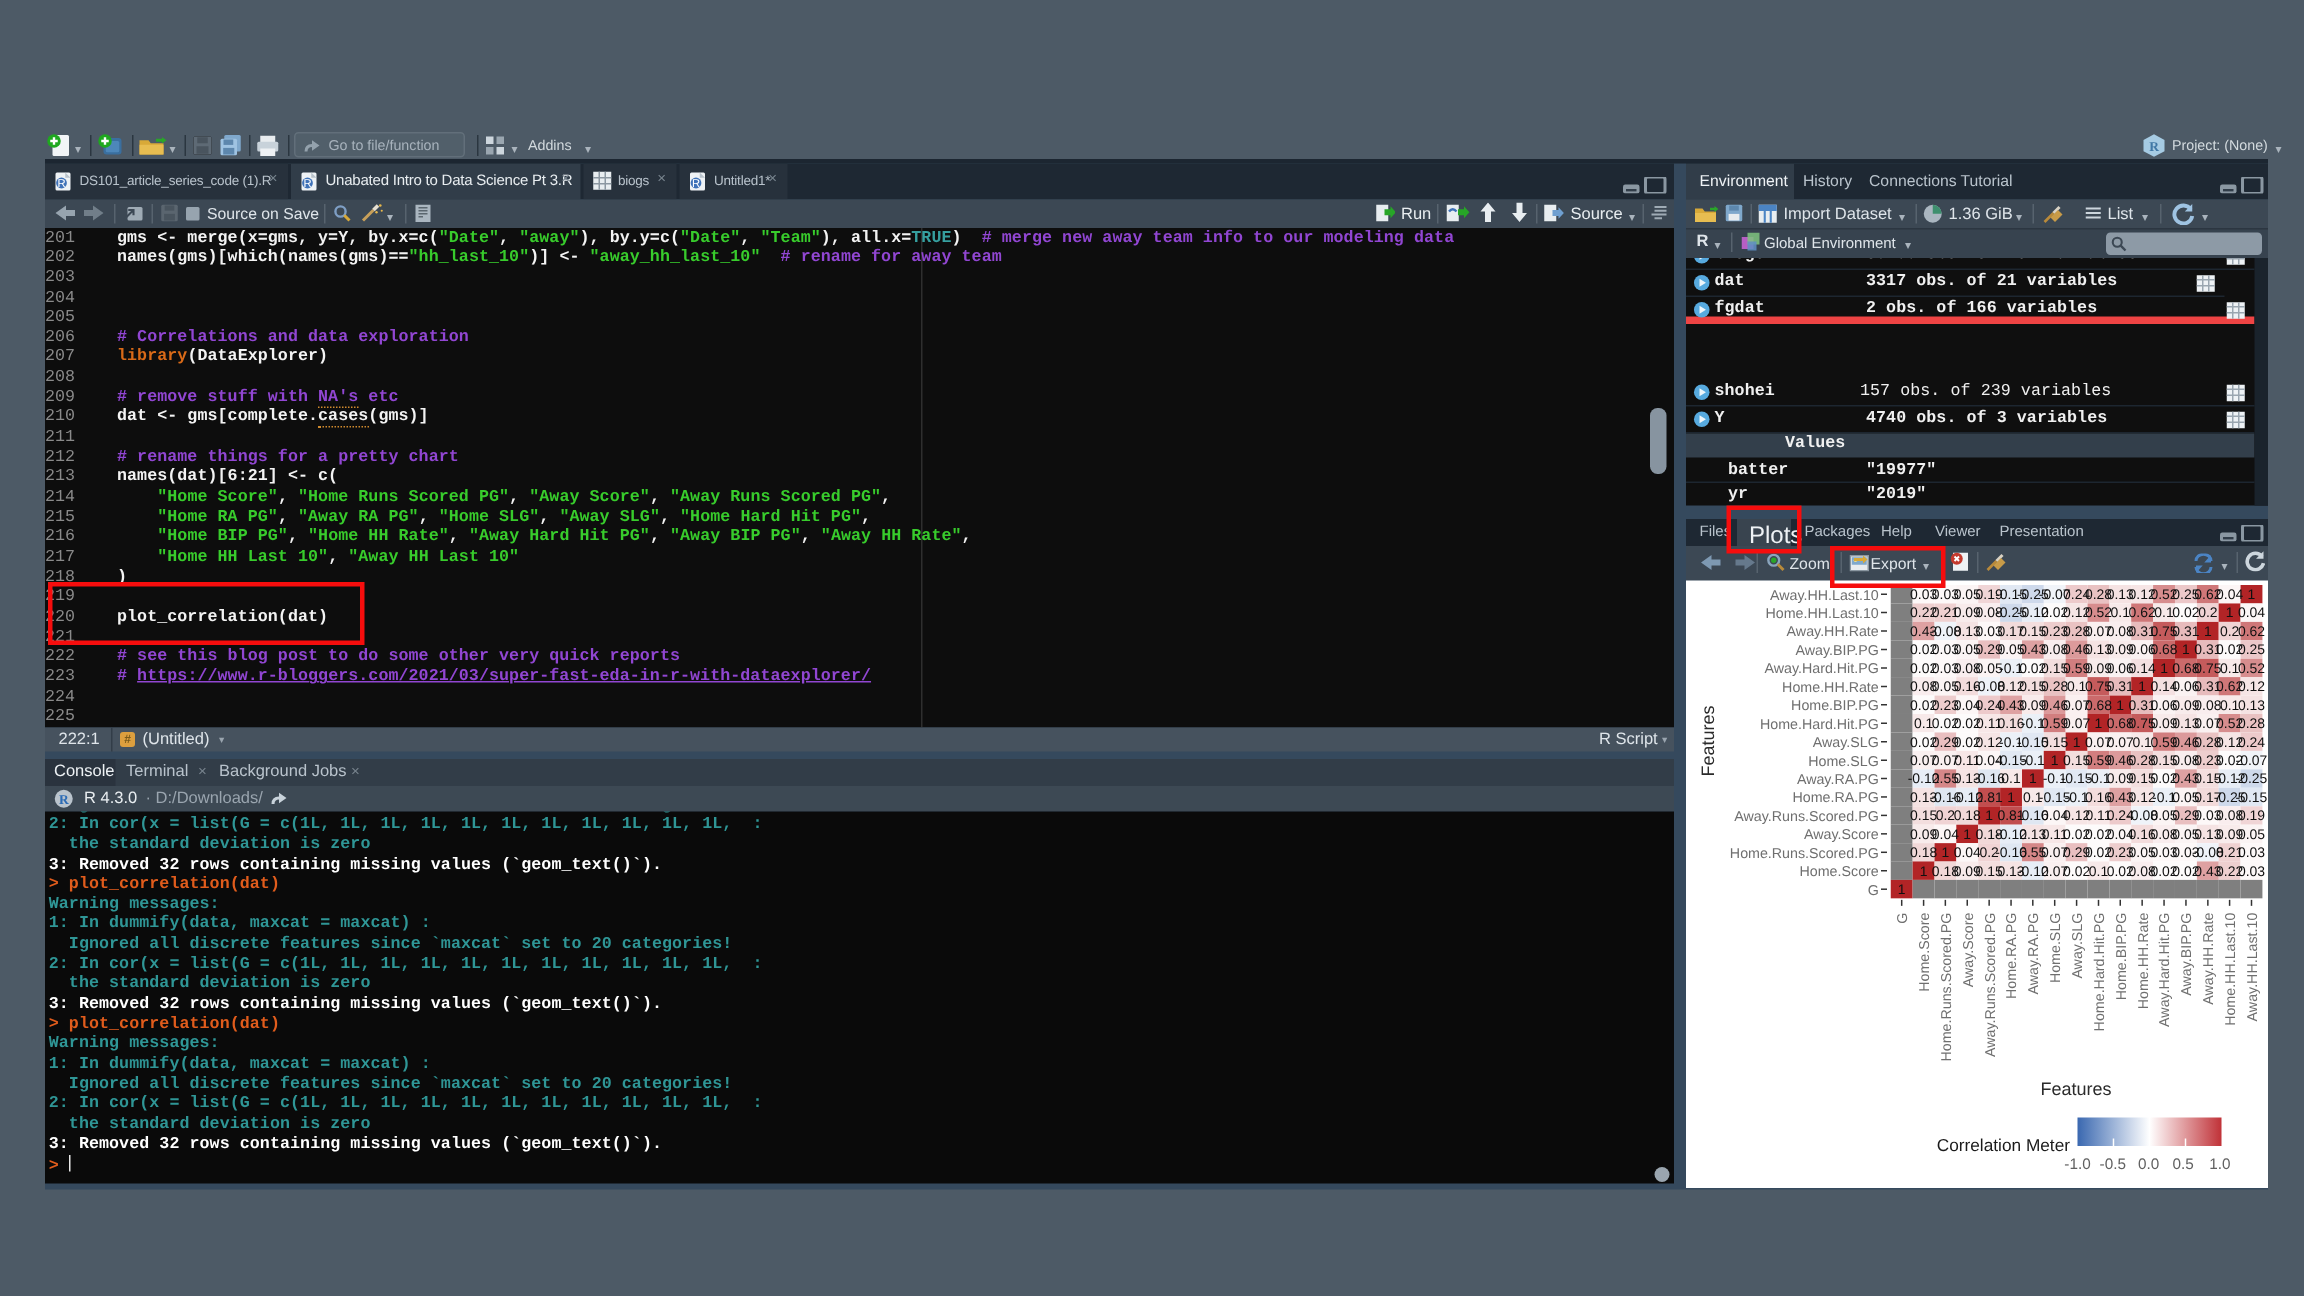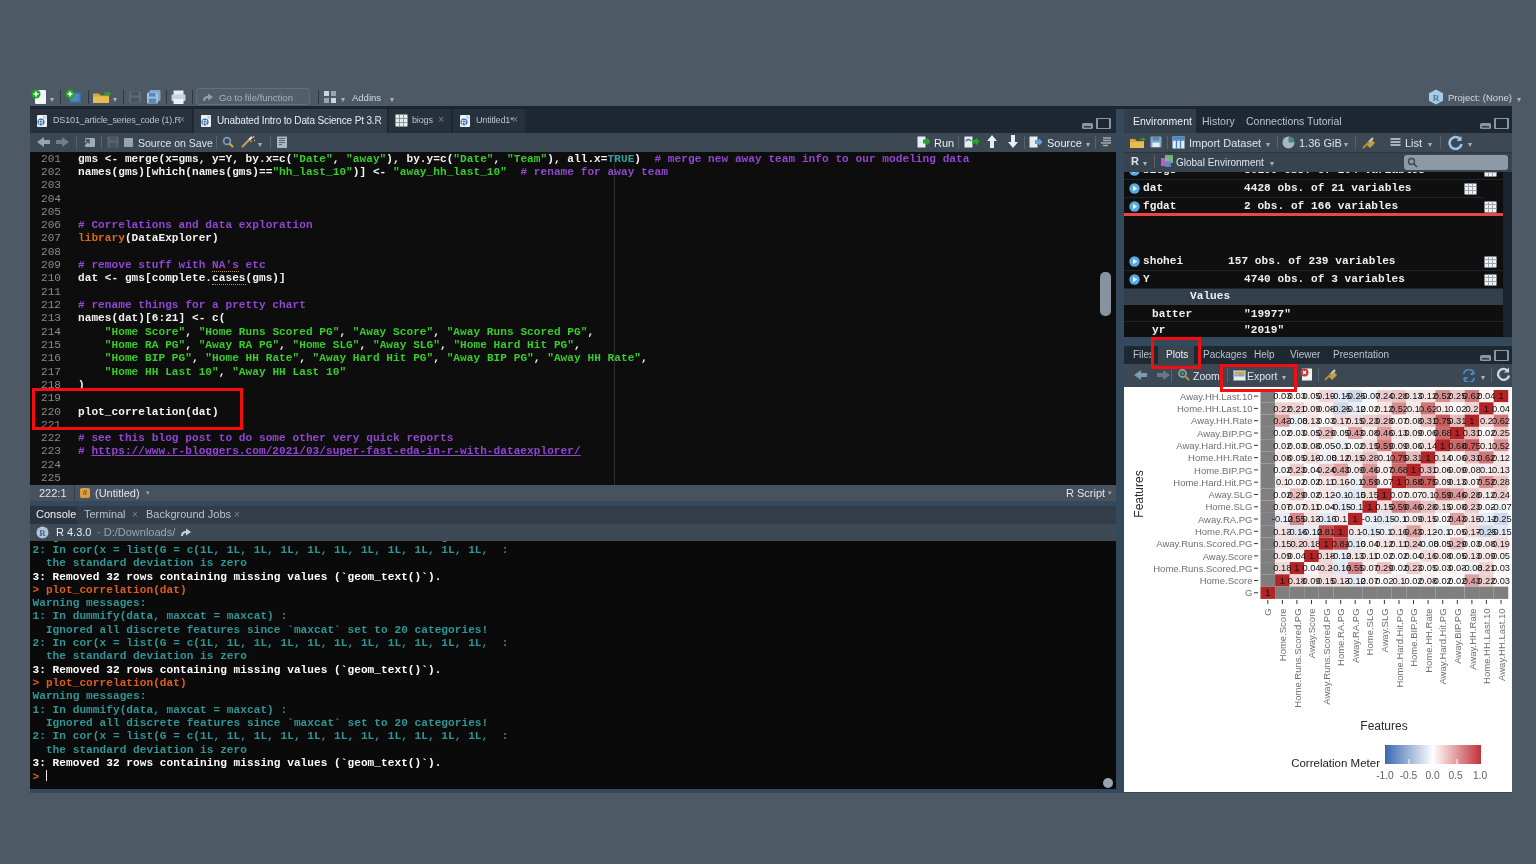--- a/index.html
+++ b/index.html
@@ -181,21 +181,21 @@
   </svg>
 <div class="abs" style="left:1047px;top:137px;font-size:11px;color:#e8edf0">Source</div>
 <div class="abs" style="left:1086px;top:140px;width:7px;height:5px;color:#aab4bd;font-size:8px">▾</div>
 <div class="sep" style="left:1095px;top:136px;height:13px;background:#57636e"></div>
 <svg class="icon" style="left:1100px;top:137px" width="12" height="10">
     <path d="M3 1 H11 M3 3.5 H11 M1 6 H11 M3 8.5 H8" stroke="#9fabb5" stroke-width="1.3"></path>
   </svg>
 <div class="abs" style="left:30px;top:152px;width:1086px;height:333px;background:#0d0d0d;overflow:hidden"></div>
 <div class="abs" style="left:614px;top:152px;width:1px;height:333px;background:#2e2e2e"></div>
 <div class="abs" style="left:1100px;top:272px;width:11px;height:44px;background:#8794a0;border-radius:5px"></div>
-<div class="abs mono" style="left:30px;top:152.6px;width:42px;text-align:center;color:#8a8a8a">201<br>202<br>203<br>204<br>205<br>206<br>207<br>208<br>209<br>210<br>211<br>212<br>213<br>214<br>215<br>216<br>217<br>218<br>219<br>220<br>221<br>222<br>223<br>224<br>225<br></div>
+<div class="abs mono" style="left:30px;top:152.6px;width:42px;text-align:left;color:#8a8a8a">201<br>202<br>203<br>204<br>205<br>206<br>207<br>208<br>209<br>210<br>211<br>212<br>213<br>214<br>215<br>216<br>217<br>218<br>219<br>220<br>221<br>222<br>223<br>224<br>225<br></div>
 <div class="abs mono" style="left:78px;top:152.6px;font-weight:bold"><span class="w">gms &lt;- merge(x=gms, y=Y, by.x=c(</span><span class="s">"Date"</span><span class="w">, </span><span class="s">"away"</span><span class="w">), by.y=c(</span><span class="s">"Date"</span><span class="w">, </span><span class="s">"Team"</span><span class="w">), all.x=</span><span class="tl">TRUE</span><span class="w">)  </span><span class="cm"># merge new away team info to our modeling data</span><br><span class="w">names(gms)[which(names(gms)==</span><span class="s">"hh_last_10"</span><span class="w">)] &lt;- </span><span class="s">"away_hh_last_10"</span><span class="w">  </span><span class="cm"># rename for away team</span><br><br><br><br><span class="cm"># Correlations and data exploration</span><br><span class="kw">library</span><span class="w">(DataExplorer)</span><br><br><span class="cm"># remove stuff with <span style="border-bottom:1px dotted #cf8a2e">NA's</span> etc</span><br><span class="w">dat &lt;- gms[complete.<span style="border-bottom:1px dotted #cf8a2e">cases</span>(gms)]</span><br><br><span class="cm"># rename things for a pretty chart</span><br><span class="w">names(dat)[6:21] &lt;- c(</span><br><span class="w">    </span><span class="s">"Home Score"</span><span class="w">, </span><span class="s">"Home Runs Scored PG"</span><span class="w">, </span><span class="s">"Away Score"</span><span class="w">, </span><span class="s">"Away Runs Scored PG"</span><span class="w">,</span><br><span class="w">    </span><span class="s">"Home RA PG"</span><span class="w">, </span><span class="s">"Away RA PG"</span><span class="w">, </span><span class="s">"Home SLG"</span><span class="w">, </span><span class="s">"Away SLG"</span><span class="w">, </span><span class="s">"Home Hard Hit PG"</span><span class="w">,</span><br><span class="w">    </span><span class="s">"Home BIP PG"</span><span class="w">, </span><span class="s">"Home HH Rate"</span><span class="w">, </span><span class="s">"Away Hard Hit PG"</span><span class="w">, </span><span class="s">"Away BIP PG"</span><span class="w">, </span><span class="s">"Away HH Rate"</span><span class="w">,</span><br><span class="w">    </span><span class="s">"Home HH Last 10"</span><span class="w">, </span><span class="s">"Away HH Last 10"</span><br><span class="w">)</span><br><br><span class="w">plot_correlation(dat)</span><br><br><span class="cm"># see this blog post to do some other very quick reports</span><br><span class="cm"># <span style="text-decoration:underline">https://www.r-bloggers.com/2021/03/super-fast-eda-in-r-with-dataexplorer/</span></span><br><br></div>
 <div class="redbox" style="left:32px;top:388px;width:211px;height:42px"></div>
 <div class="abs" style="left:30px;top:485px;width:1086px;height:16px;background:#46525e"></div>
 <div class="abs" style="left:39px;top:486.5px;font-size:11px;color:#dfe5ea">222:1</div>
 <div class="abs" style="left:74px;top:485px;width:1px;height:16px;background:#323d48"></div>
 <div class="abs" style="left:80px;top:488px;width:10px;height:10px;background:#dd9f3e;border-radius:2px;font-size:8px;color:#7a5a1a;text-align:center;line-height:10px;font-weight:bold">#</div>
 <div class="abs" style="left:95px;top:486.5px;font-size:11px;color:#dfe5ea">(Untitled)</div>
 <div class="abs" style="left:146px;top:489px;width:7px;height:8px;color:#9aa5af;font-size:7px">▾</div>
 <div class="abs" style="left:1066px;top:486.5px;font-size:11px;color:#dfe5ea">R Script</div>
 <div class="abs" style="left:1108px;top:489px;font-size:7px;color:#9aa5af">▾</div>
@@ -303,45 +303,45 @@
         <rect x="0.5" y="0.5" width="12" height="11" fill="#eef2f5"></rect>
         <path d="M0.5 3.5 H12.5 M0.5 7.5 H12.5 M4.5 0.5 V11.5 M8.5 0.5 V11.5" stroke="#9aa6b0" stroke-width="1"></path>
       </svg>
     </div>
     <div class="abs" style="left:1124px;top:179.7px;width:359px;height:18.2px;border-bottom:1px solid #1d2630">
 <svg style="position:absolute;left:5px;top:3.5px" width="11" height="11">
         <circle cx="5.5" cy="5.5" r="5.2" fill="#57aadf"></circle>
         <path d="M4 2.8 L8.3 5.5 L4 8.2 Z" fill="#eef6fb"></path>
       </svg>
 <span class="mono" style="position:absolute;left:19px;top:2.5px;color:#f0f0f0;font-weight:bold">dat</span>
-<span class="mono" style="position:absolute;left:120px;top:2.5px;color:#f0f0f0;font-weight:bold">4428 obs. of 21 variables</span>
+<span class="mono" style="position:absolute;left:120px;top:2.5px;color:#f0f0f0;font-weight:bold">3317 obs. of 21 variables</span>
 <svg style="position:absolute;right:6px;top:3px" width="13" height="12">
         <rect x="0.5" y="0.5" width="12" height="11" fill="#eef2f5"></rect>
         <path d="M0.5 3.5 H12.5 M0.5 7.5 H12.5 M4.5 0.5 V11.5 M8.5 0.5 V11.5" stroke="#9aa6b0" stroke-width="1"></path>
       </svg>
     </div>
-    <div class="abs" style="left:1124px;top:197.9px;width:379px;height:18.2px;border-bottom:3px solid #ef4444">
+    <div class="abs" style="left:1124px;top:197.9px;width:379px;height:18.2px;border-bottom:5px solid #ef4444">
 <svg style="position:absolute;left:5px;top:3.5px" width="11" height="11">
         <circle cx="5.5" cy="5.5" r="5.2" fill="#57aadf"></circle>
         <path d="M4 2.8 L8.3 5.5 L4 8.2 Z" fill="#eef6fb"></path>
       </svg>
 <span class="mono" style="position:absolute;left:19px;top:2.5px;color:#f0f0f0;font-weight:bold">fgdat</span>
 <span class="mono" style="position:absolute;left:120px;top:2.5px;color:#f0f0f0;font-weight:bold">2 obs. of 166 variables</span>
 <svg style="position:absolute;right:6px;top:3px" width="13" height="12">
         <rect x="0.5" y="0.5" width="12" height="11" fill="#eef2f5"></rect>
         <path d="M0.5 3.5 H12.5 M0.5 7.5 H12.5 M4.5 0.5 V11.5 M8.5 0.5 V11.5" stroke="#9aa6b0" stroke-width="1"></path>
       </svg>
     </div>
     <div class="abs" style="left:1124px;top:252.5px;width:379px;height:18.2px;border-bottom:1px solid #1d2630">
 <svg style="position:absolute;left:5px;top:3.5px" width="11" height="11">
         <circle cx="5.5" cy="5.5" r="5.2" fill="#57aadf"></circle>
         <path d="M4 2.8 L8.3 5.5 L4 8.2 Z" fill="#eef6fb"></path>
       </svg>
 <span class="mono" style="position:absolute;left:19px;top:2.5px;color:#f0f0f0;font-weight:bold">shohei</span>
-<span class="mono" style="position:absolute;left:104px;top:2.5px;color:#f0f0f0;font-weight:bold">157 obs. of 239 variables</span>
+<span class="mono" style="position:absolute;left:116px;top:2.5px;color:#f0f0f0;font-weight:normal">157 obs. of 239 variables</span>
 <svg style="position:absolute;right:6px;top:3px" width="13" height="12">
         <rect x="0.5" y="0.5" width="12" height="11" fill="#eef2f5"></rect>
         <path d="M0.5 3.5 H12.5 M0.5 7.5 H12.5 M4.5 0.5 V11.5 M8.5 0.5 V11.5" stroke="#9aa6b0" stroke-width="1"></path>
       </svg>
     </div>
     <div class="abs" style="left:1124px;top:270.7px;width:379px;height:18.2px;border-bottom:1px solid #1d2630">
 <svg style="position:absolute;left:5px;top:3.5px" width="11" height="11">
         <circle cx="5.5" cy="5.5" r="5.2" fill="#57aadf"></circle>
         <path d="M4 2.8 L8.3 5.5 L4 8.2 Z" fill="#eef6fb"></path>
       </svg>
@@ -357,21 +357,21 @@
 <div class="abs mono" style="left:1190px;top:290.4px;color:#f0f0f0;font-weight:bold">Values</div>
 <div class="abs mono" style="left:1152px;top:307.9px;color:#f0f0f0;font-weight:bold">batter</div>
 <div class="abs mono" style="left:1244px;top:307.9px;color:#f0f0f0;font-weight:bold">"19977"</div>
 <div class="abs" style="left:1124px;top:321.4px;width:379px;height:1px;background:#1d2630"></div>
 <div class="abs mono" style="left:1152px;top:323.9px;color:#f0f0f0;font-weight:bold">yr</div>
 <div class="abs mono" style="left:1244px;top:323.9px;color:#f0f0f0;font-weight:bold">"2019"</div>
 <div class="abs" style="left:1503px;top:172px;width:9px;height:165px;background:#1a232c"></div>
 <div class="abs" style="left:1124px;top:346px;width:388px;height:18px;background:#1e2833"></div>
 <div class="abs" style="left:1158px;top:346px;width:36px;height:18px;background:#39444f"></div>
 <div class="abs" style="left:1133px;top:348.5px;font-size:10px;color:#b9c3cc">Files</div>
-<div class="abs" style="left:1166px;top:348.5px;font-size:10px;color:#eef2f5">Plots</div>
+<div class="abs" style="left:1166px;top:348.5px;font-size:16px;color:#eef2f5">Plots</div>
 <div class="abs" style="left:1203px;top:348.5px;font-size:10px;color:#b9c3cc">Packages</div>
 <div class="abs" style="left:1254px;top:348.5px;font-size:10px;color:#b9c3cc">Help</div>
 <div class="abs" style="left:1290px;top:348.5px;font-size:10px;color:#b9c3cc">Viewer</div>
 <div class="abs" style="left:1333px;top:348.5px;font-size:10px;color:#b9c3cc">Presentation</div>
 <svg class="icon" style="left:1480px;top:350px" width="30" height="11">
 <rect x="0" y="5" width="11" height="6" rx="1.5" fill="#8a97a2"></rect>
     <rect x="2" y="8" width="7" height="1.6" fill="#313d49"></rect>
 <rect x="15" y="0" width="13" height="11" rx="1.5" fill="none" stroke="#8a97a2" stroke-width="2"></rect>
   </svg>
 <div class="abs" style="left:1124px;top:364px;width:388px;height:23px;background:#3c4854"></div>

